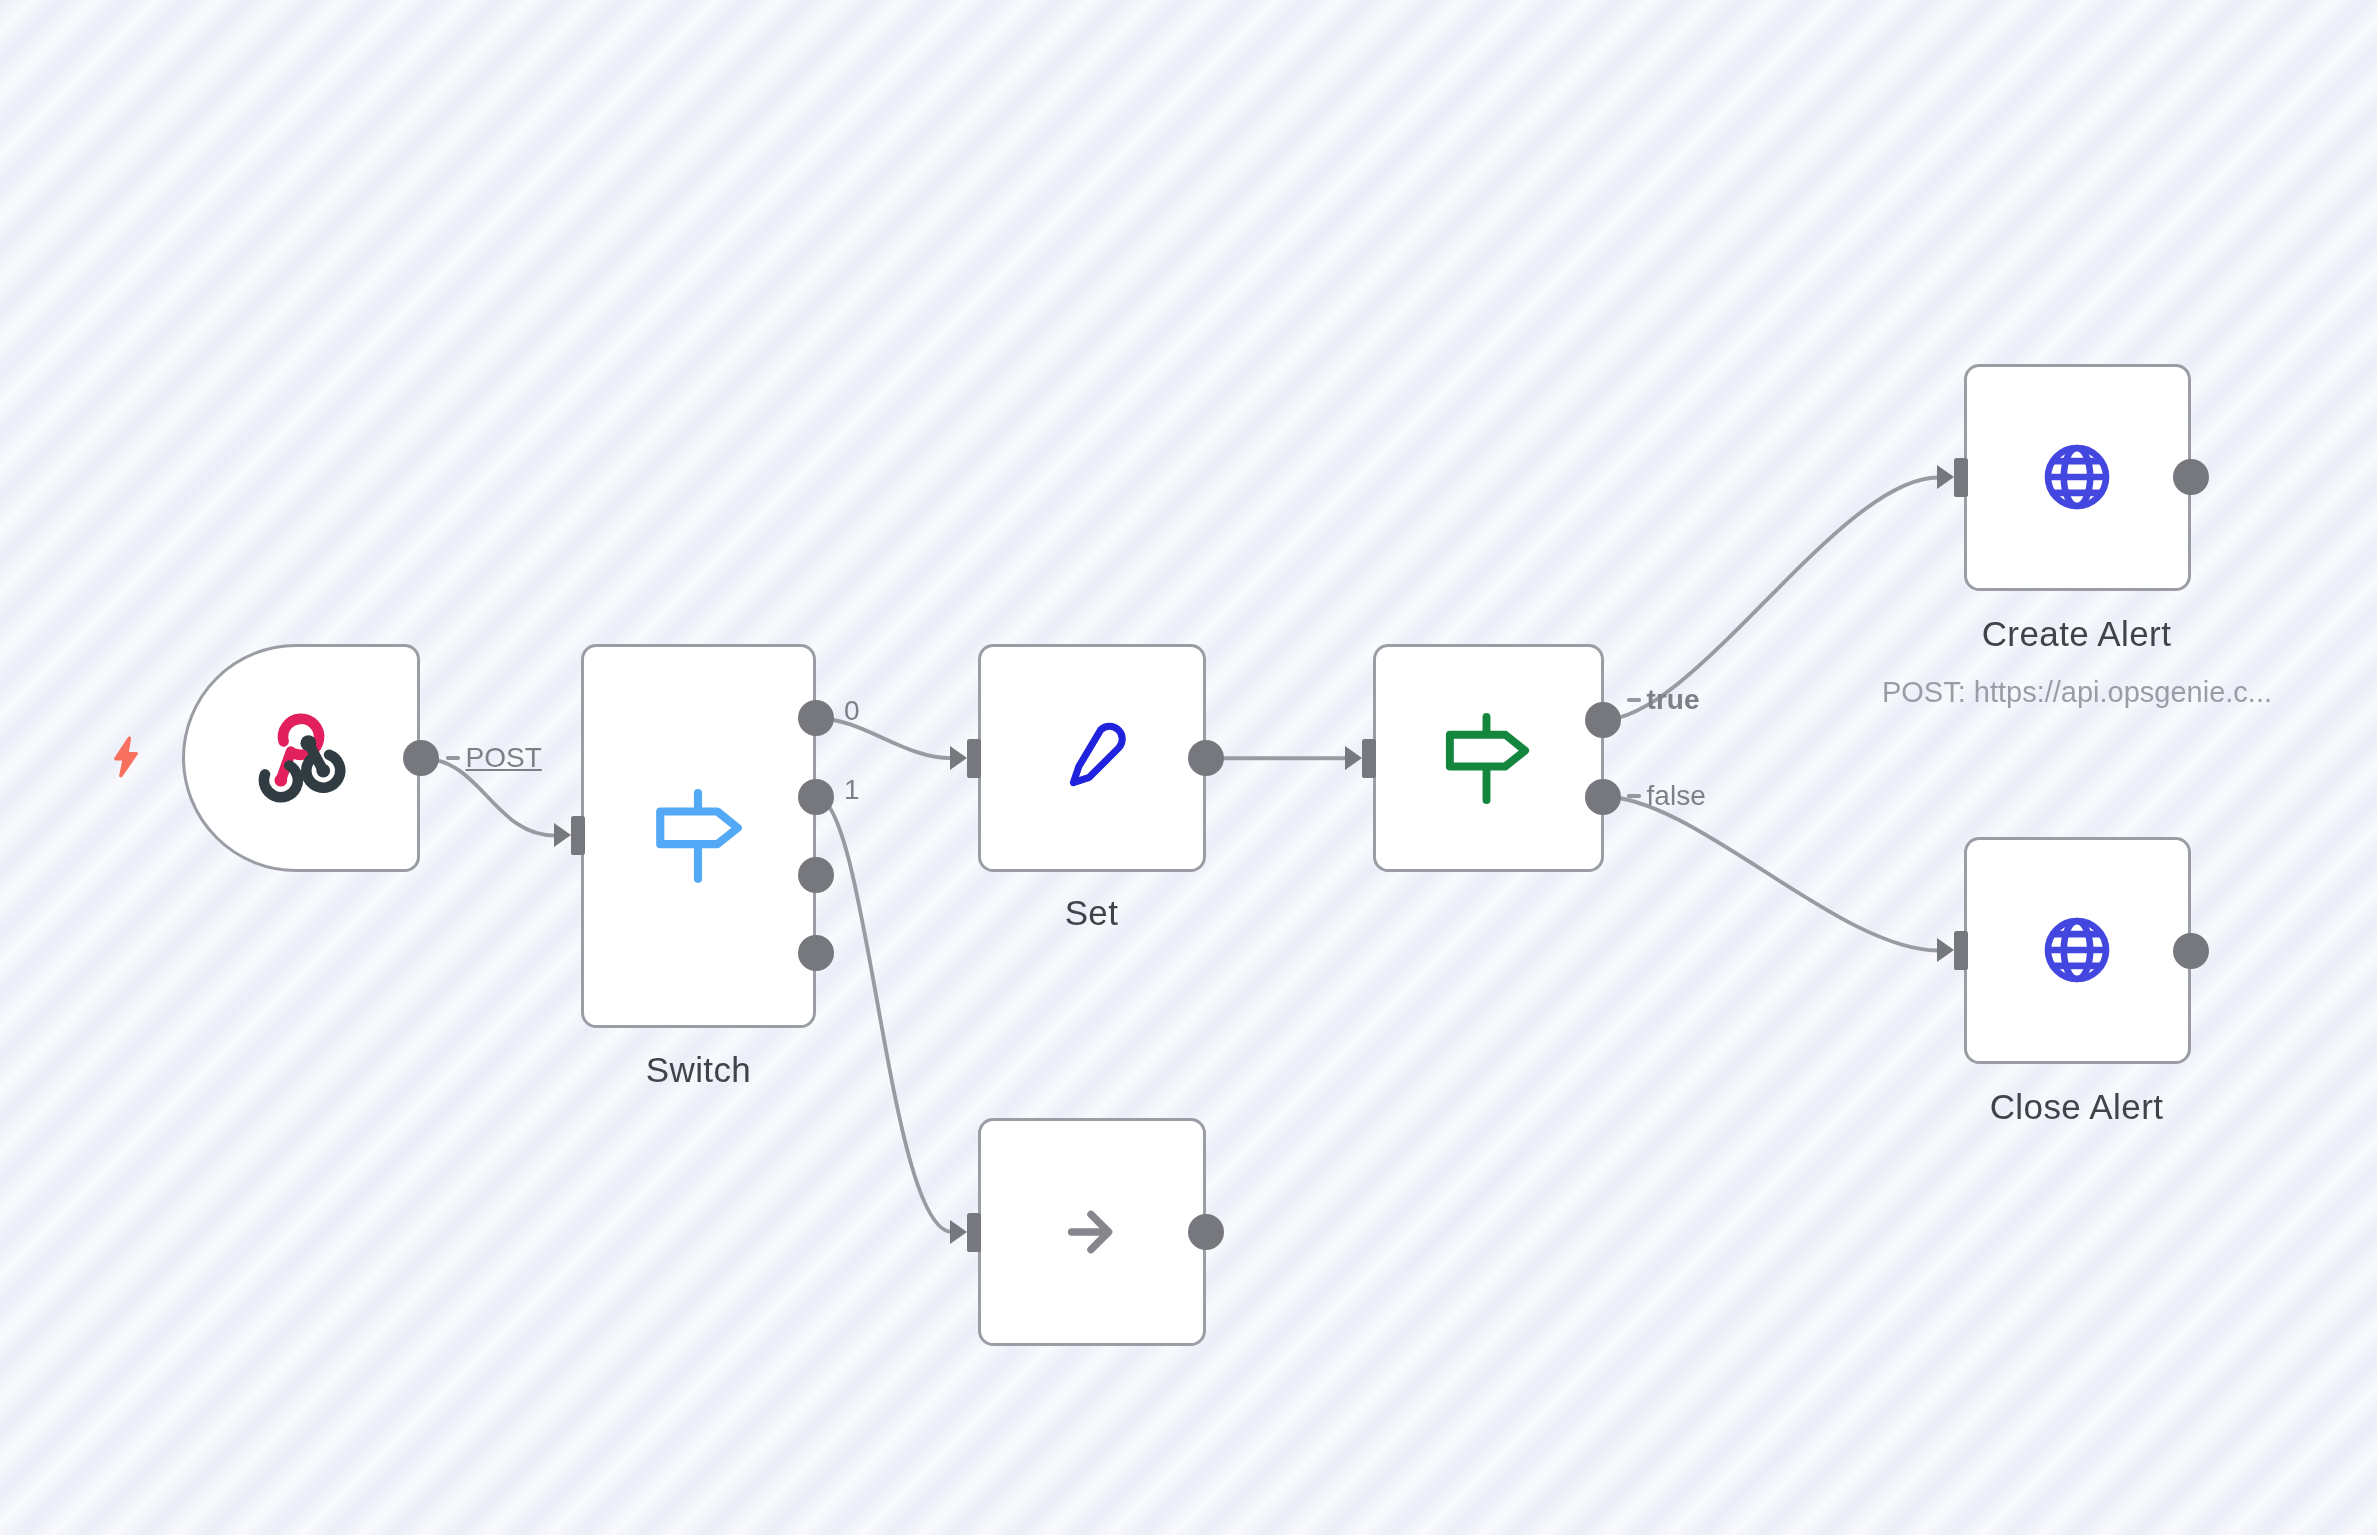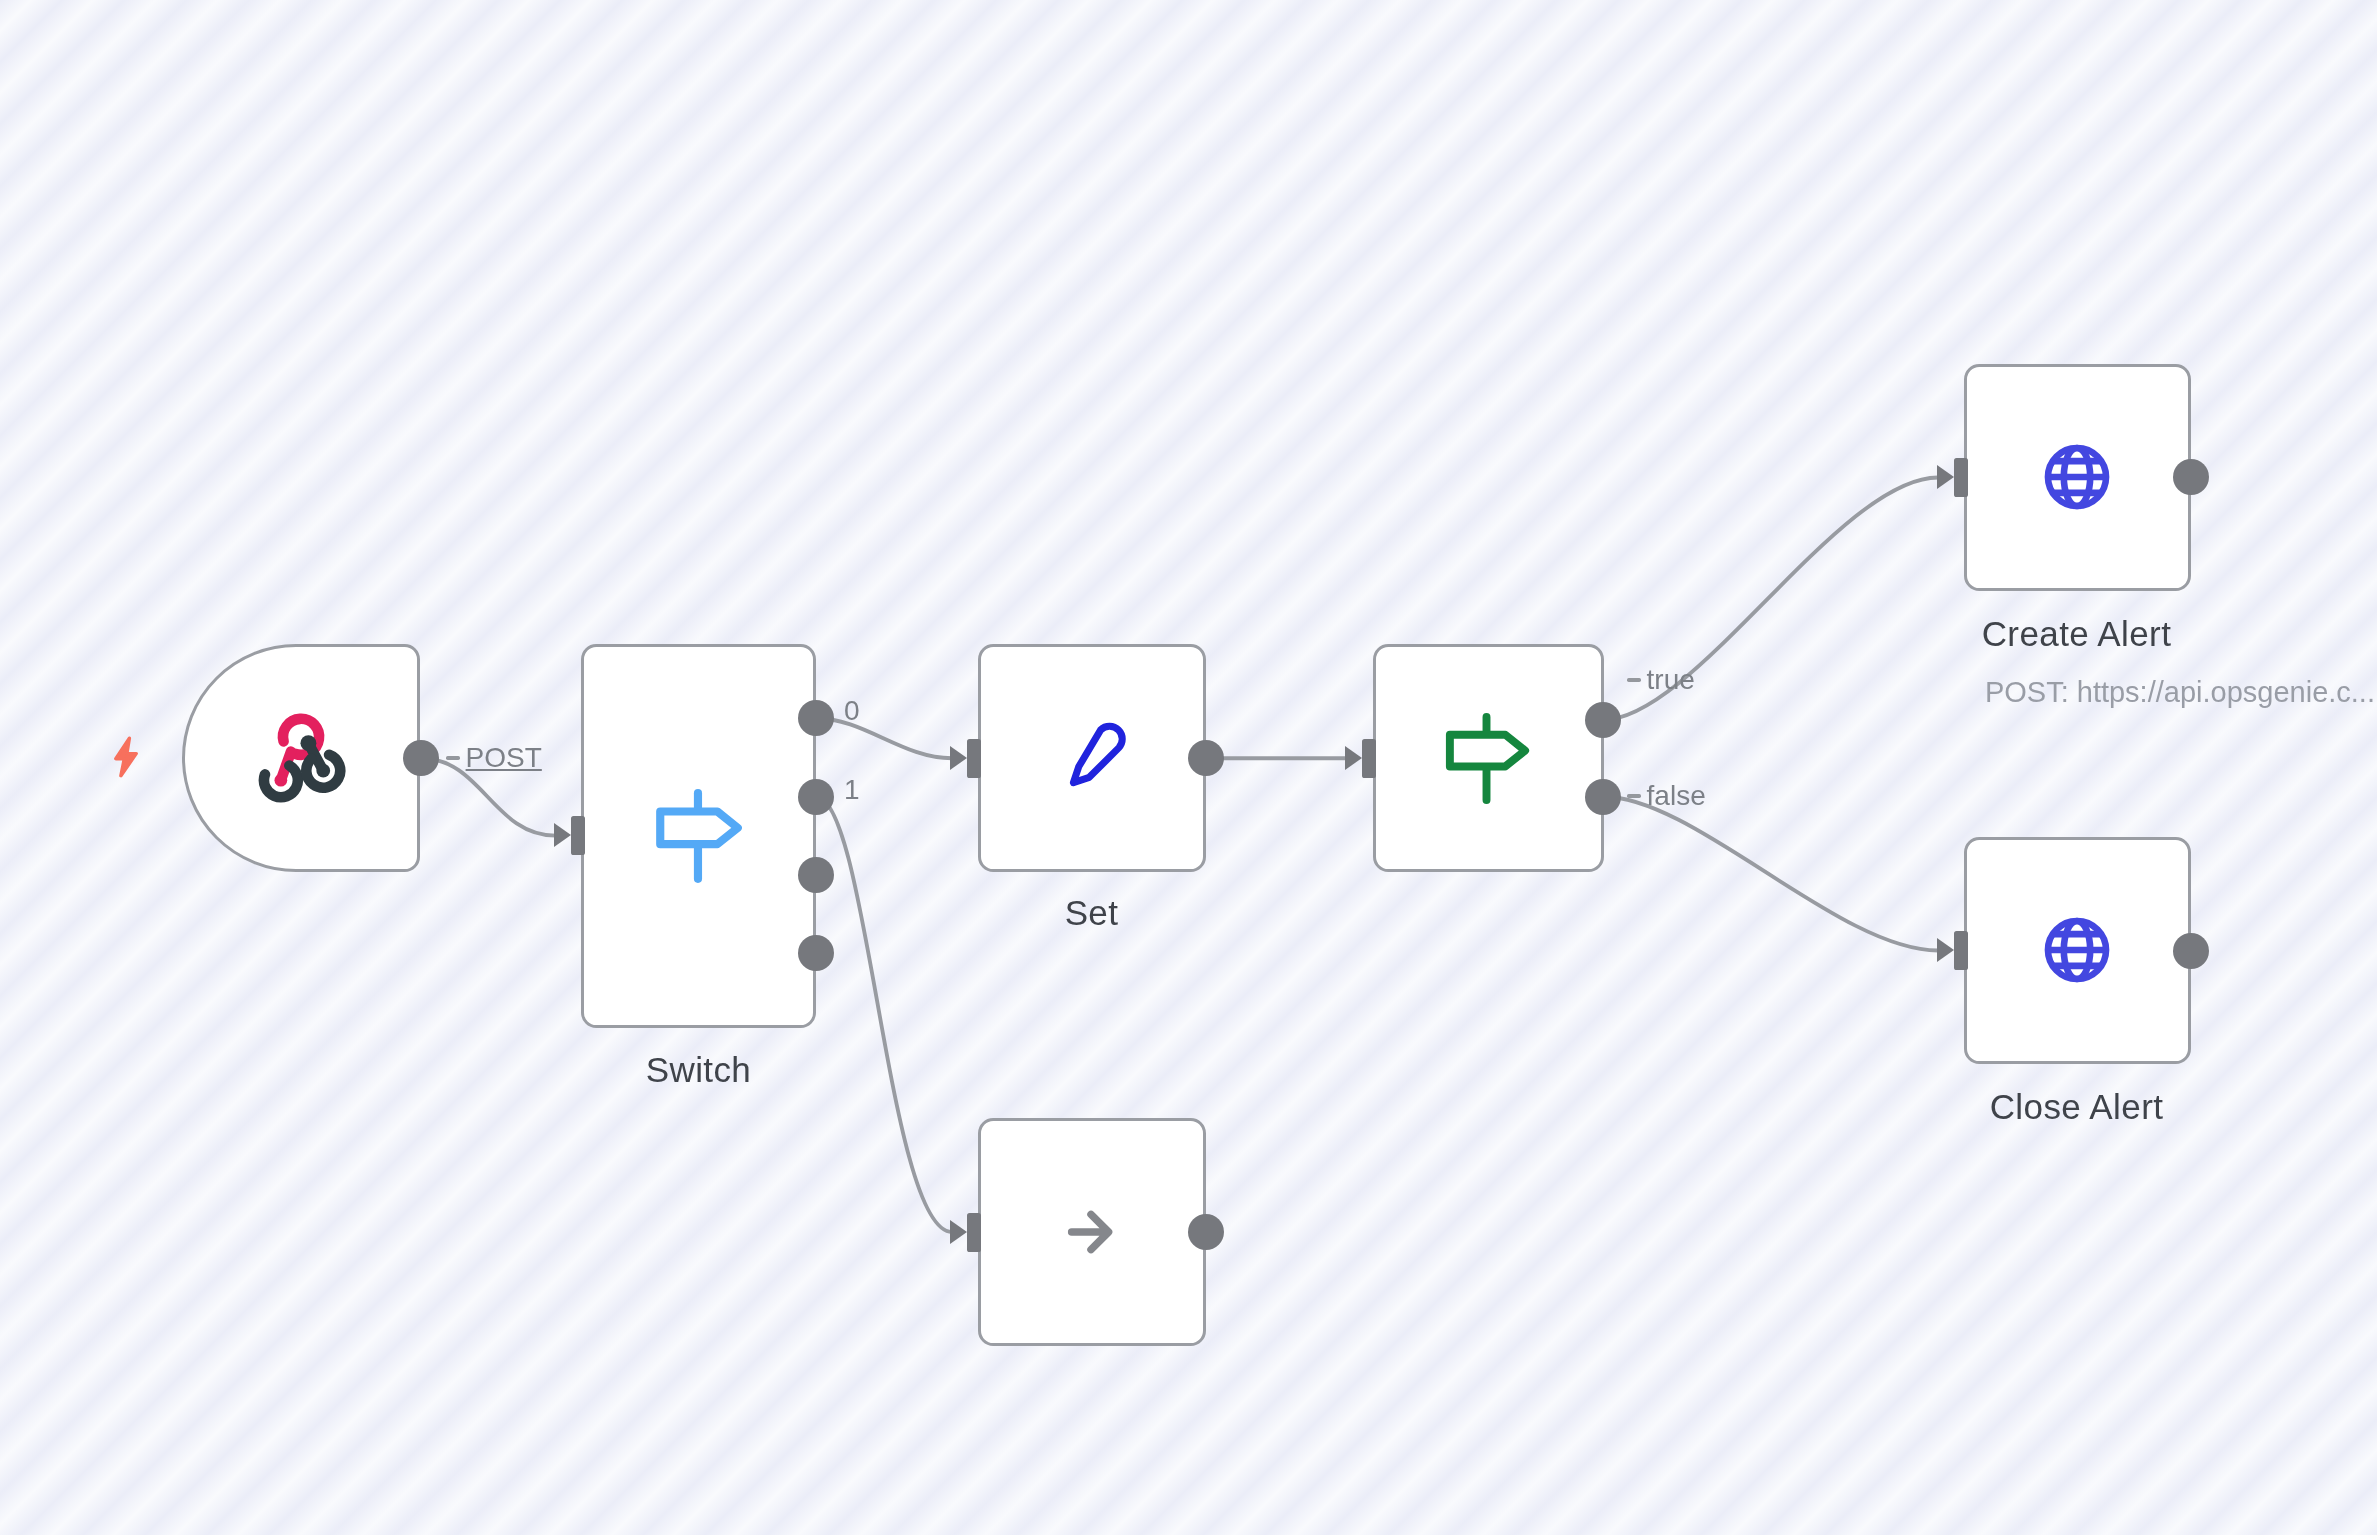--- a/index.html
+++ b/index.html
@@ -126,38 +126,38 @@
     <div class="in-rect"></div>
   </div>
   <div class="node-icon" style="left:1438px;top:709px;">
     <svg width="99" height="99" viewBox="0 0 100 100">
       <path d="M 49 8 V 92" fill="none" stroke="#15863e" stroke-width="8" stroke-linecap="round"></path>
       <path d="M 12 26 H 68 L 88 42 L 68 58 H 12 Z" fill="#ffffff" stroke="#15863e" stroke-width="8" stroke-linejoin="round"></path>
     </svg>
   </div>
   <div class="out-dot" style="left:1585px;top:702px;"></div>
   <div class="out-dot" style="left:1585px;top:779px;"></div>
-  <div class="port-label dash" style="left:1627px;top:680px;">true</div>
+  <div class="port-label dash" style="left:1627px;top:700px;font-weight:bold;">true</div>
   <div class="port-label dash" style="left:1627px;top:796px;">false</div>
 
   <div class="node-box" style="left:1964px;top:364px;width:227px;height:227px;"></div>
   <div class="in-port" style="left:1937px;top:458px;">
     <div class="in-tri"></div>
     <div class="in-rect"></div>
   </div>
   <div class="node-icon" style="left:2033px;top:433px;">
     <svg width="88" height="88" viewBox="0 0 100 100">
       <circle cx="50" cy="50" r="33" fill="none" stroke="#4347e0" stroke-width="7.5"></circle>
       <ellipse cx="50" cy="50" rx="15" ry="33" fill="none" stroke="#4347e0" stroke-width="7.5"></ellipse>
       <path d="M 17 50 H 83 M 22 32 H 78 M 22 68 H 78" fill="none" stroke="#4347e0" stroke-width="7.5"></path>
     </svg>
   </div>
   <div class="out-dot" style="left:2173px;top:459px;"></div>
   <div class="node-label" style="left:1864px;top:614px;">Create Alert</div>
-  <div class="node-sublabel" style="left:1779px;top:676px;text-align:right;">POST: https://api.opsgenie.c...</div>
+  <div class="node-sublabel" style="left:1779px;top:676px;">POST: https://api.opsgenie.c...</div>
 
   <div class="node-box" style="left:1964px;top:837px;width:227px;height:227px;"></div>
   <div class="in-port" style="left:1937px;top:931px;">
     <div class="in-tri"></div>
     <div class="in-rect"></div>
   </div>
   <div class="node-icon" style="left:2033px;top:906px;">
     <svg width="88" height="88" viewBox="0 0 100 100">
       <circle cx="50" cy="50" r="33" fill="none" stroke="#4347e0" stroke-width="7.5"></circle>
       <ellipse cx="50" cy="50" rx="15" ry="33" fill="none" stroke="#4347e0" stroke-width="7.5"></ellipse>

